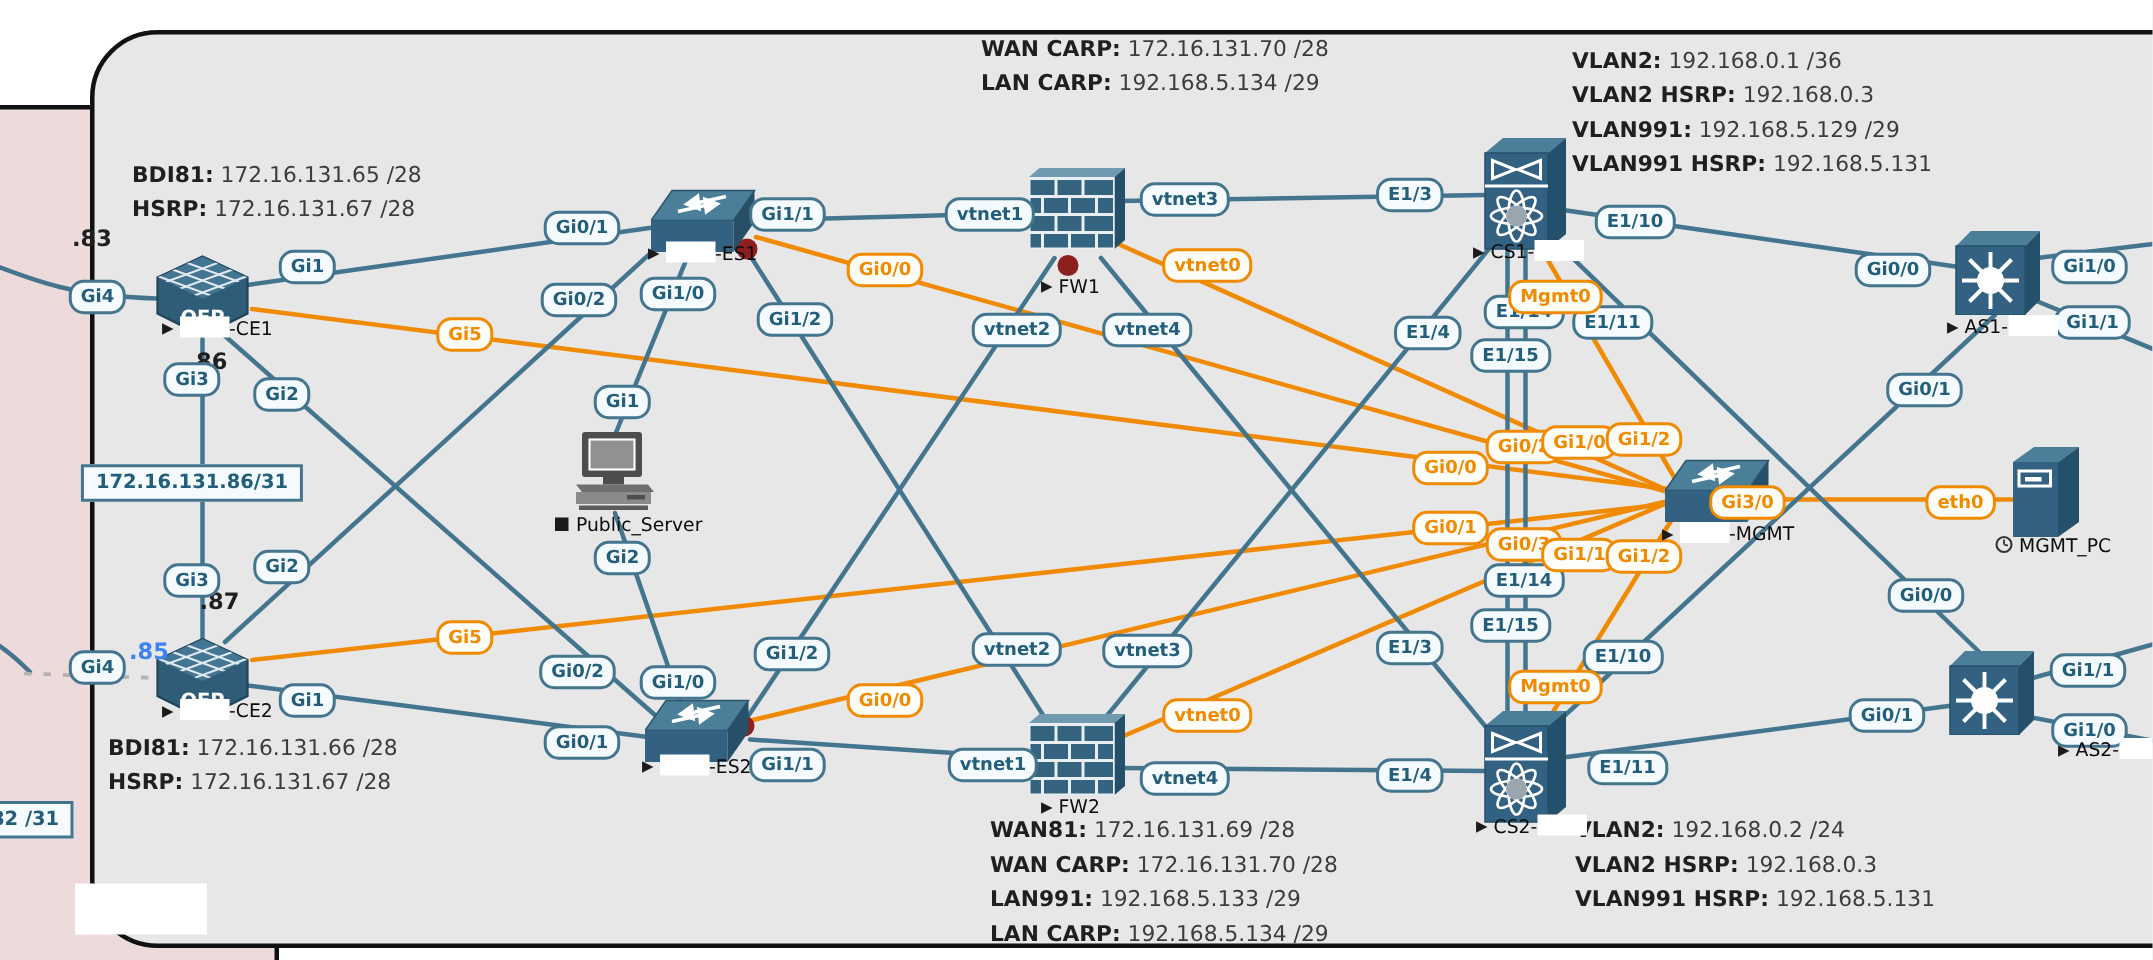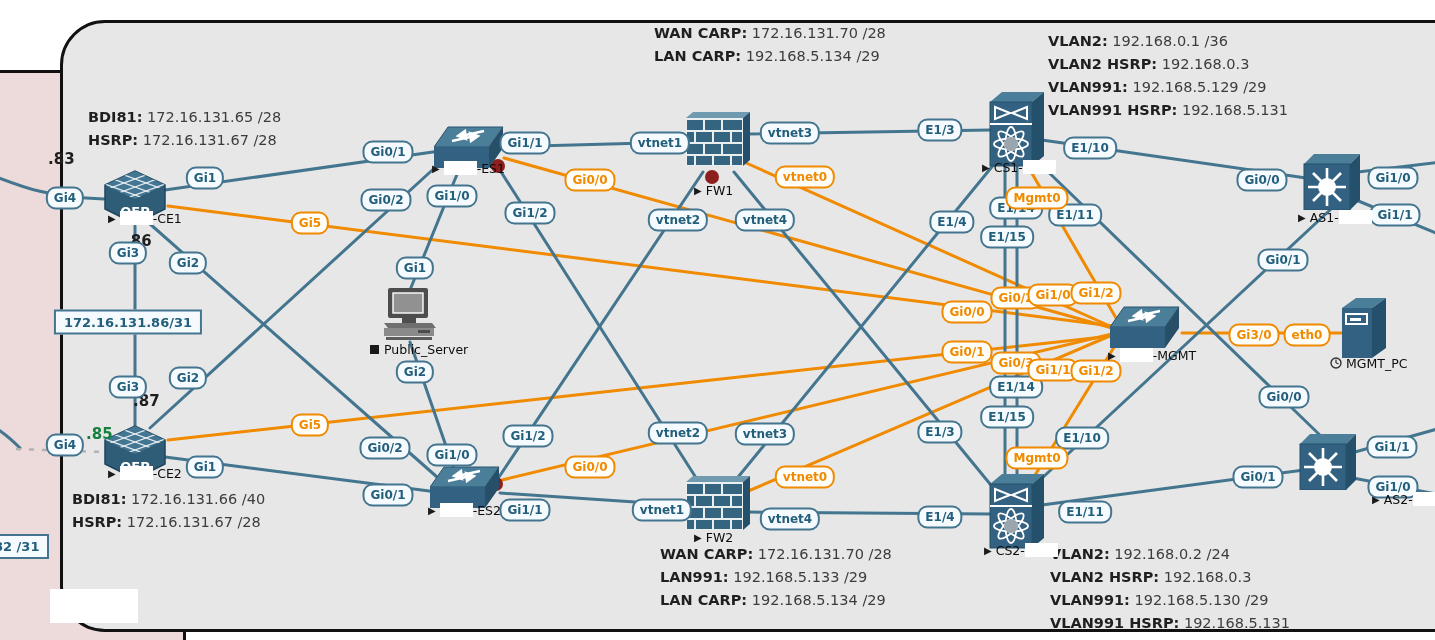--- a/index.html
+++ b/index.html
@@ -26,21 +26,21 @@
   .netbox.edge{transform:none;}
   .info{position:absolute;z-index:6;font-size:14.5px;color:#3c3c3c;
         line-height:23px;white-space:nowrap;}
   .info b{color:#1f1f1f;}
   .dev{position:absolute;z-index:7;font-size:12.5px;color:#0c0c0c;white-space:nowrap;}
   .tri{font-size:10px;color:#1a1a1a;margin-right:4px;vertical-align:1px;}
   .sq{display:inline-block;width:9px;height:9px;background:#1a1a1a;margin-right:5px;}
   .redact{display:inline-block;background:#ffffff;width:33px;height:14px;
           vertical-align:-2px;}
   .mark{position:absolute;z-index:6;font-weight:bold;font-size:15px;color:#1f1f1f;white-space:nowrap;}
-  .mark.gray{color:#15803d;}
+  .mark.gray{color:#3b82f6;}
   .whitebox{position:absolute;z-index:6;background:#ffffff;}
   .clockicon{vertical-align:-1px;margin-right:4px;}
 </style>
 </head>
 <body>
 
 <div class="zone-pink"></div>
 <div class="canvas"></div>
 
 <svg class="links" width="1435" height="640" viewBox="0 0 1435 640">
@@ -308,42 +308,42 @@
       <circle cx="6" cy="6" r="5" fill="none" stroke="#333" stroke-width="1.4"></circle>
       <line x1="6" y1="6" x2="6" y2="2.6" stroke="#333" stroke-width="1.2"></line>
       <line x1="6" y1="6" x2="8.6" y2="6.8" stroke="#333" stroke-width="1.2"></line>
     </svg><span>MGMT_PC</span></div>
 
 <div class="info" style="left:88px;top:106px">
   <div><b>BDI81:</b> <span>172.16.131.65 /28</span></div>
   <div><b>HSRP:</b> <span>172.16.131.67 /28</span></div>
 </div>
 <div class="info" style="left:72px;top:488px">
-  <div><b>BDI81:</b> <span>172.16.131.66 /40</span></div>
+  <div><b>BDI81:</b> <span>172.16.131.66 /28</span></div>
   <div><b>HSRP:</b> <span>172.16.131.67 /28</span></div>
 </div>
 <div class="info" style="left:654px;top:22px">
   <div><b>WAN CARP:</b> <span>172.16.131.70 /28</span></div>
   <div><b>LAN CARP:</b> <span>192.168.5.134 /29</span></div>
 </div>
 <div class="info" style="left:660px;top:543px">
+  <div><b>WAN81:</b> <span>172.16.131.69 /28</span></div>
   <div><b>WAN CARP:</b> <span>172.16.131.70 /28</span></div>
   <div><b>LAN991:</b> <span>192.168.5.133 /29</span></div>
   <div><b>LAN CARP:</b> <span>192.168.5.134 /29</span></div>
 </div>
 <div class="info" style="left:1048px;top:30px">
   <div><b>VLAN2:</b> <span>192.168.0.1 /36</span></div>
   <div><b>VLAN2 HSRP:</b> <span>192.168.0.3</span></div>
   <div><b>VLAN991:</b> <span>192.168.5.129 /29</span></div>
   <div><b>VLAN991 HSRP:</b> <span>192.168.5.131</span></div>
 </div>
 <div class="info" style="left:1050px;top:543px">
   <div><b>VLAN2:</b> <span>192.168.0.2 /24</span></div>
   <div><b>VLAN2 HSRP:</b> <span>192.168.0.3</span></div>
-  <div><b>VLAN991:</b> <span>192.168.5.130 /29</span></div>
   <div><b>VLAN991 HSRP:</b> <span>192.168.5.131</span></div>
 </div>
 
 <div class="mark" style="left:48px;top:150px">.83</div>
 <div class="mark" style="left:125px;top:232px">.86</div>
 <div class="mark" style="left:133px;top:392px">.87</div>
 <div class="mark gray" style="left:86px;top:425px">.85</div>
 <div class="netbox" style="left:128px;top:322px">172.16.131.86/31</div>
 <div class="netbox edge" style="left:-16px;top:534px">82 /31</div>
 <div class="whitebox" style="left:50px;top:589px;width:88px;height:34px"></div>
@@ -416,14 +416,14 @@
 <div class="pill" style="left:1393px;top:487px">Gi1/0</div>
 
 <div class="pill orange" style="left:967px;top:312px">Gi0/0</div>
 <div class="pill orange" style="left:967px;top:352px">Gi0/1</div>
 <div class="pill orange" style="left:1016px;top:298px">Gi0/2</div>
 <div class="pill orange" style="left:1016px;top:363px">Gi0/3</div>
 <div class="pill orange" style="left:1053px;top:295px">Gi1/0</div>
 <div class="pill orange" style="left:1053px;top:370px">Gi1/1</div>
 <div class="pill orange" style="left:1096px;top:293px">Gi1/2</div>
 <div class="pill orange" style="left:1096px;top:371px">Gi1/2</div>
-<div class="pill orange" style="left:1254px;top:335px">Gi3/0</div>
+<div class="pill orange" style="left:1165px;top:335px">Gi3/0</div>
 <div class="pill orange" style="left:1307px;top:335px">eth0</div>
 
 </body></html>

